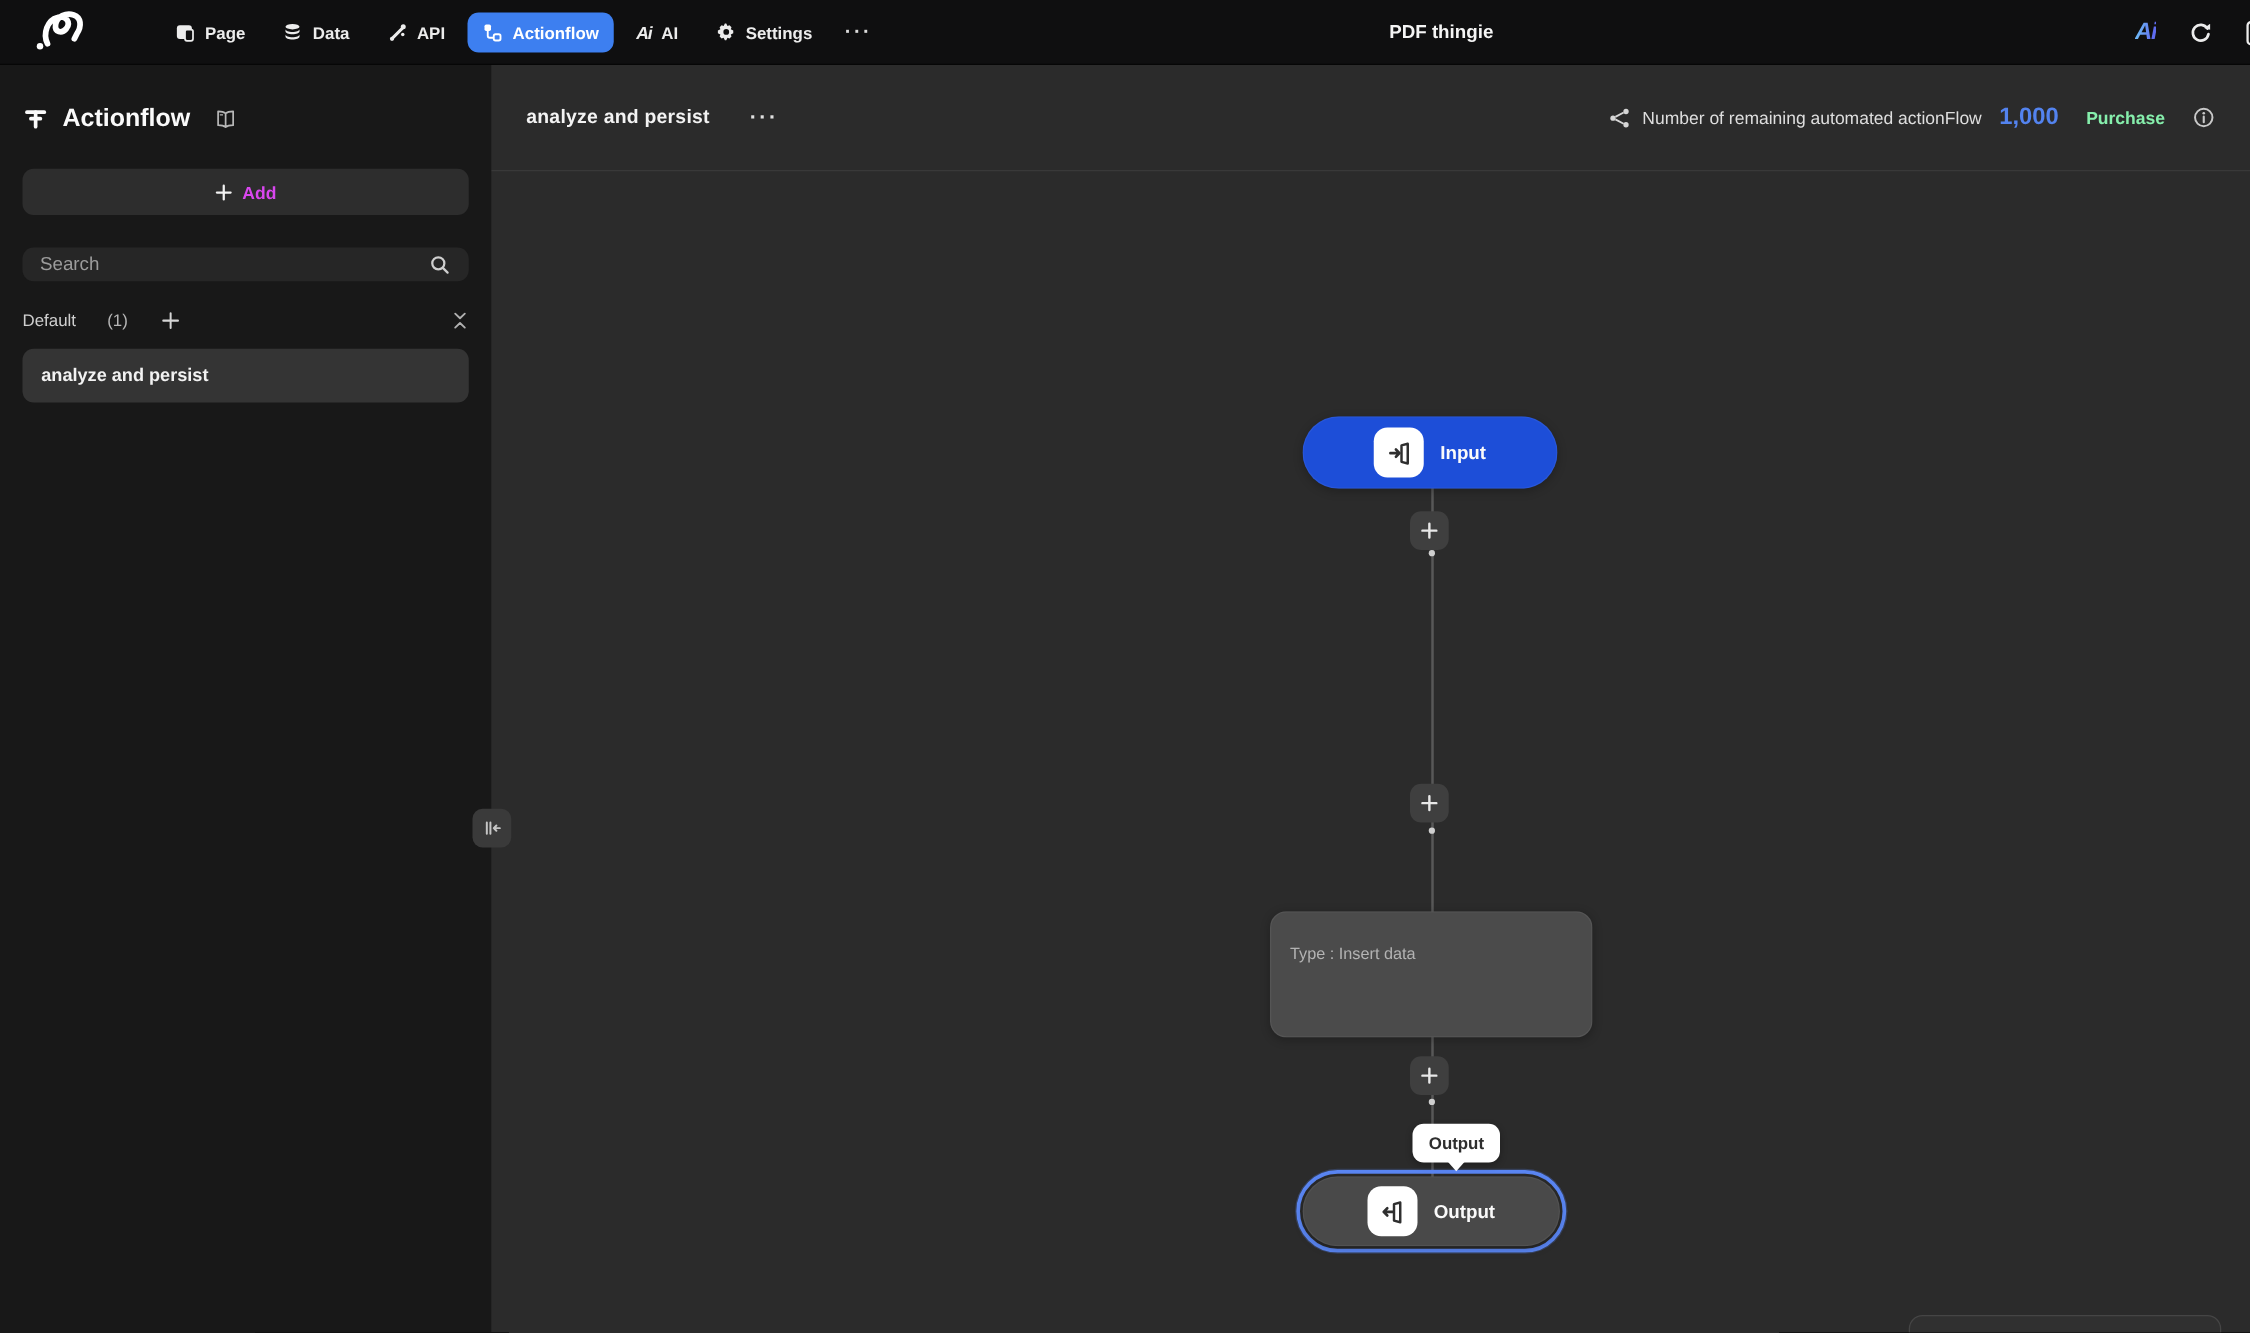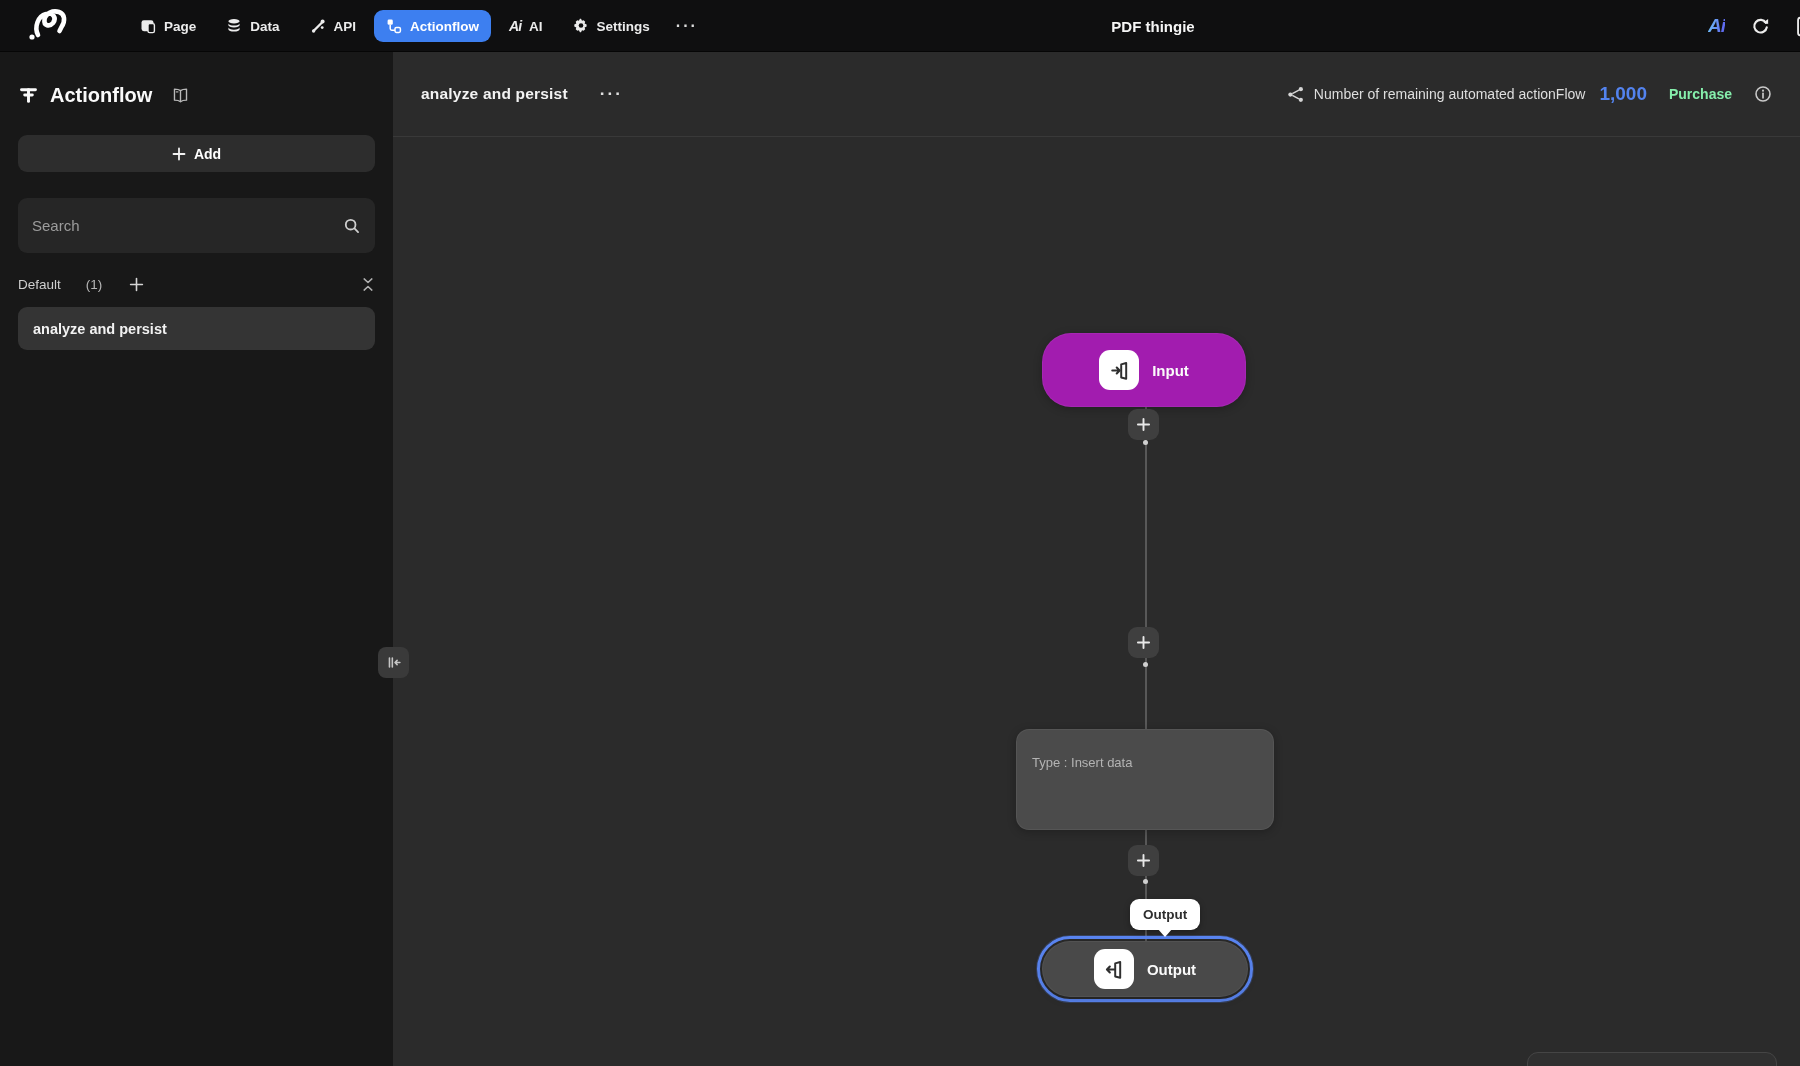--- a/index.html
+++ b/index.html
@@ -42,26 +42,26 @@
   
   .sidebar {
     position:absolute; left:0; top:52px; width:393px; height:1014px;
     background:#181818; z-index:10; padding:0 18px;
   }
   .sb-head { display:flex; align-items:center; gap:11px; margin-top:32px; }
   .sb-title { font-size:20px; font-weight:800; color:#fafafa; }
   .sb-book { margin-left:8px; display:flex; }
   .add-btn {
     margin-top:28px; height:37px; width:100%; background:#2d2d2d; border:none;
-    border-radius:9px; color:#ffffff; font-size:14px; font-weight:700;
+    border-radius:9px; color:#d946ef; font-size:14px; font-weight:700;
     display:flex; align-items:center; justify-content:center; gap:8px; cursor:pointer;
     font-family:inherit;
   }
   .search-box {
-    margin-top:26px; height:55px; width:100%; background:#262626; border-radius:9px;
+    margin-top:26px; height:27px; width:100%; background:#262626; border-radius:9px;
     display:flex; align-items:center; padding:0 14px;
   }
   .search-box input {
     flex:1; background:transparent; border:none; outline:none;
     color:#d8d8d8; font-size:15px; font-family:inherit;
   }
   .search-box input::placeholder { color:#9c9c9c; }
   .group-row { margin-top:24px; display:flex; align-items:center; gap:25px; color:#cfcfcf; font-size:13.5px; }
   .group-count { color:#b5b5b5; }
   .group-plus { display:flex; cursor:pointer; margin-left:2px; }
@@ -92,21 +92,21 @@
   .usage-label { font-size:14px; color:#dedede; }
   .usage-value { font-size:19px; font-weight:800; margin-left:4px; }
   .usage-purchase { font-size:14px; font-weight:600; margin-left:12px; cursor:pointer; }
   .usage-info { margin-left:12px; display:flex; cursor:pointer; }
 
   
   .connector { position:absolute; left:752px; top:330px; width:2px; height:560px; background:#585858; }
   .junction { position:absolute; width:5px; height:5px; border-radius:50%; background:#cfcfcf; left:750px; }
 
   .pill-node {
-    position:absolute; width:204px; height:74px; background:#a21caf; border-radius:29px;
+    position:absolute; width:204px; height:58px; background:#1d4ed8; border-radius:29px;
     display:flex; align-items:center; justify-content:center; gap:13px;
     border:1px solid rgba(255,255,255,.05); box-shadow:0 2px 8px rgba(0,0,0,.25); cursor:pointer;
   }
   .node-icon-sq {
     width:40px; height:40px; background:#fff; border-radius:11px; flex:none;
     display:flex; align-items:center; justify-content:center;
   }
   .pill-label { font-size:15px; font-weight:700; color:#fafafa; }
 
   .card-node {

